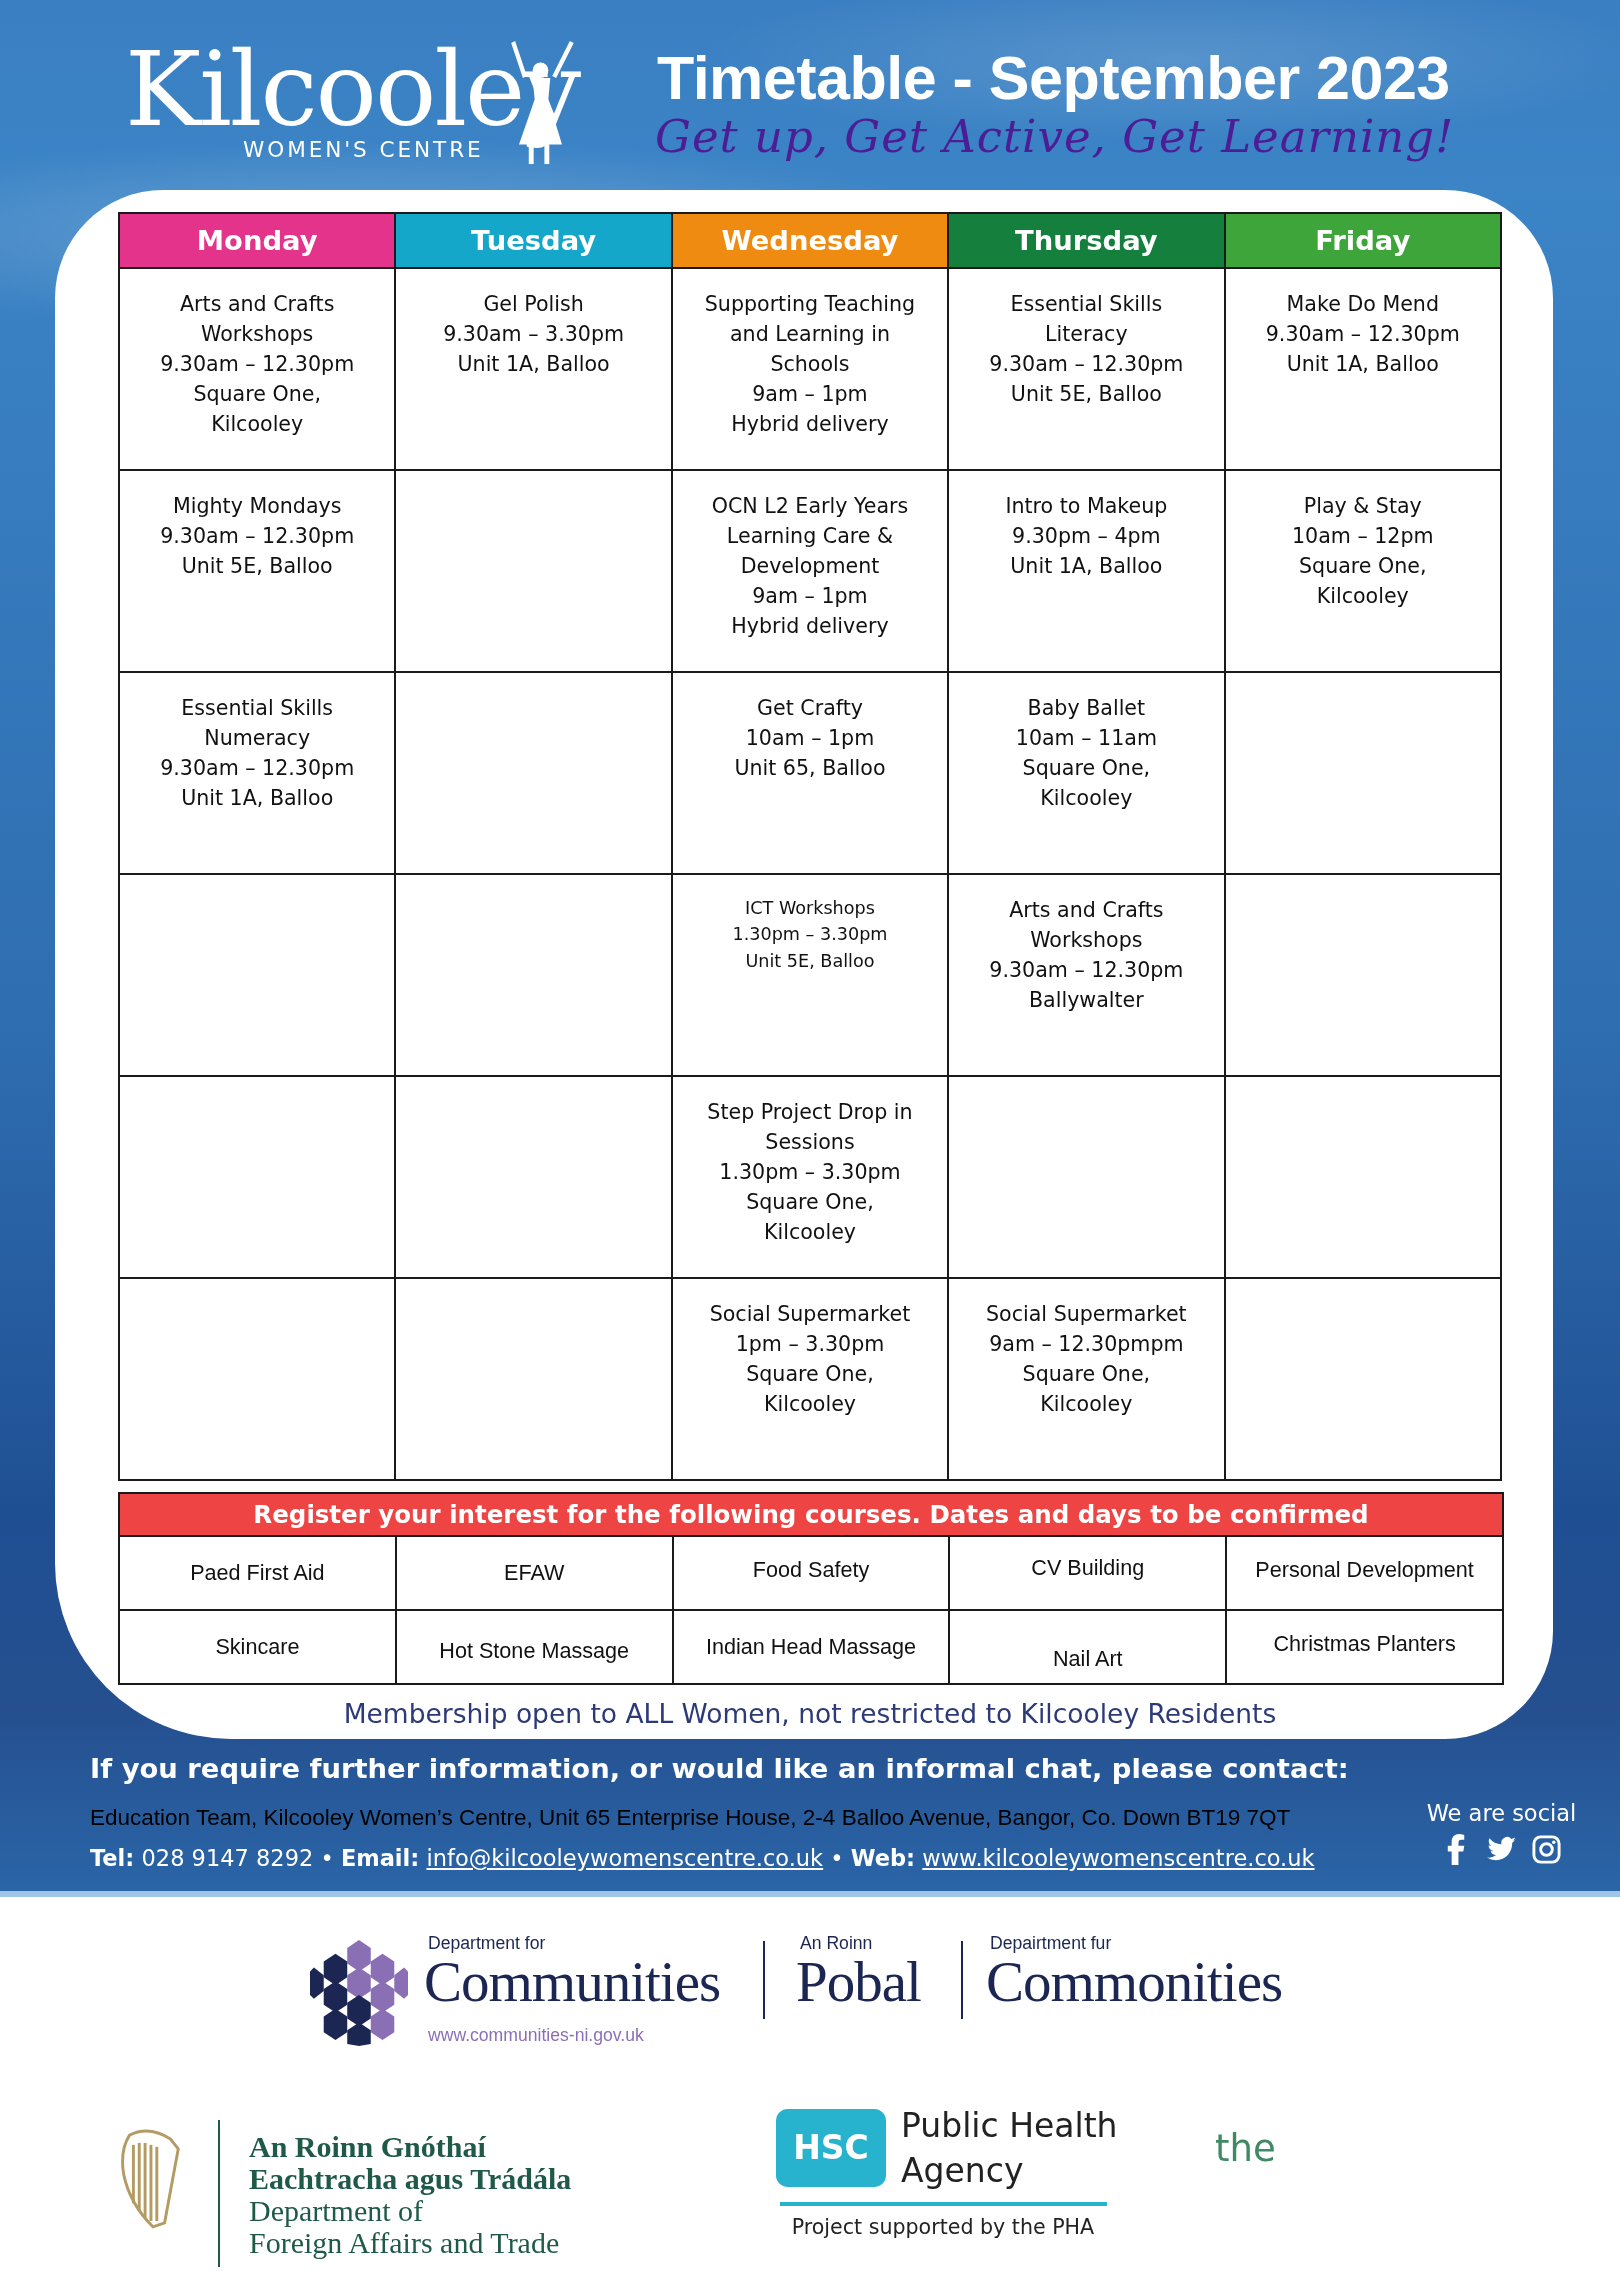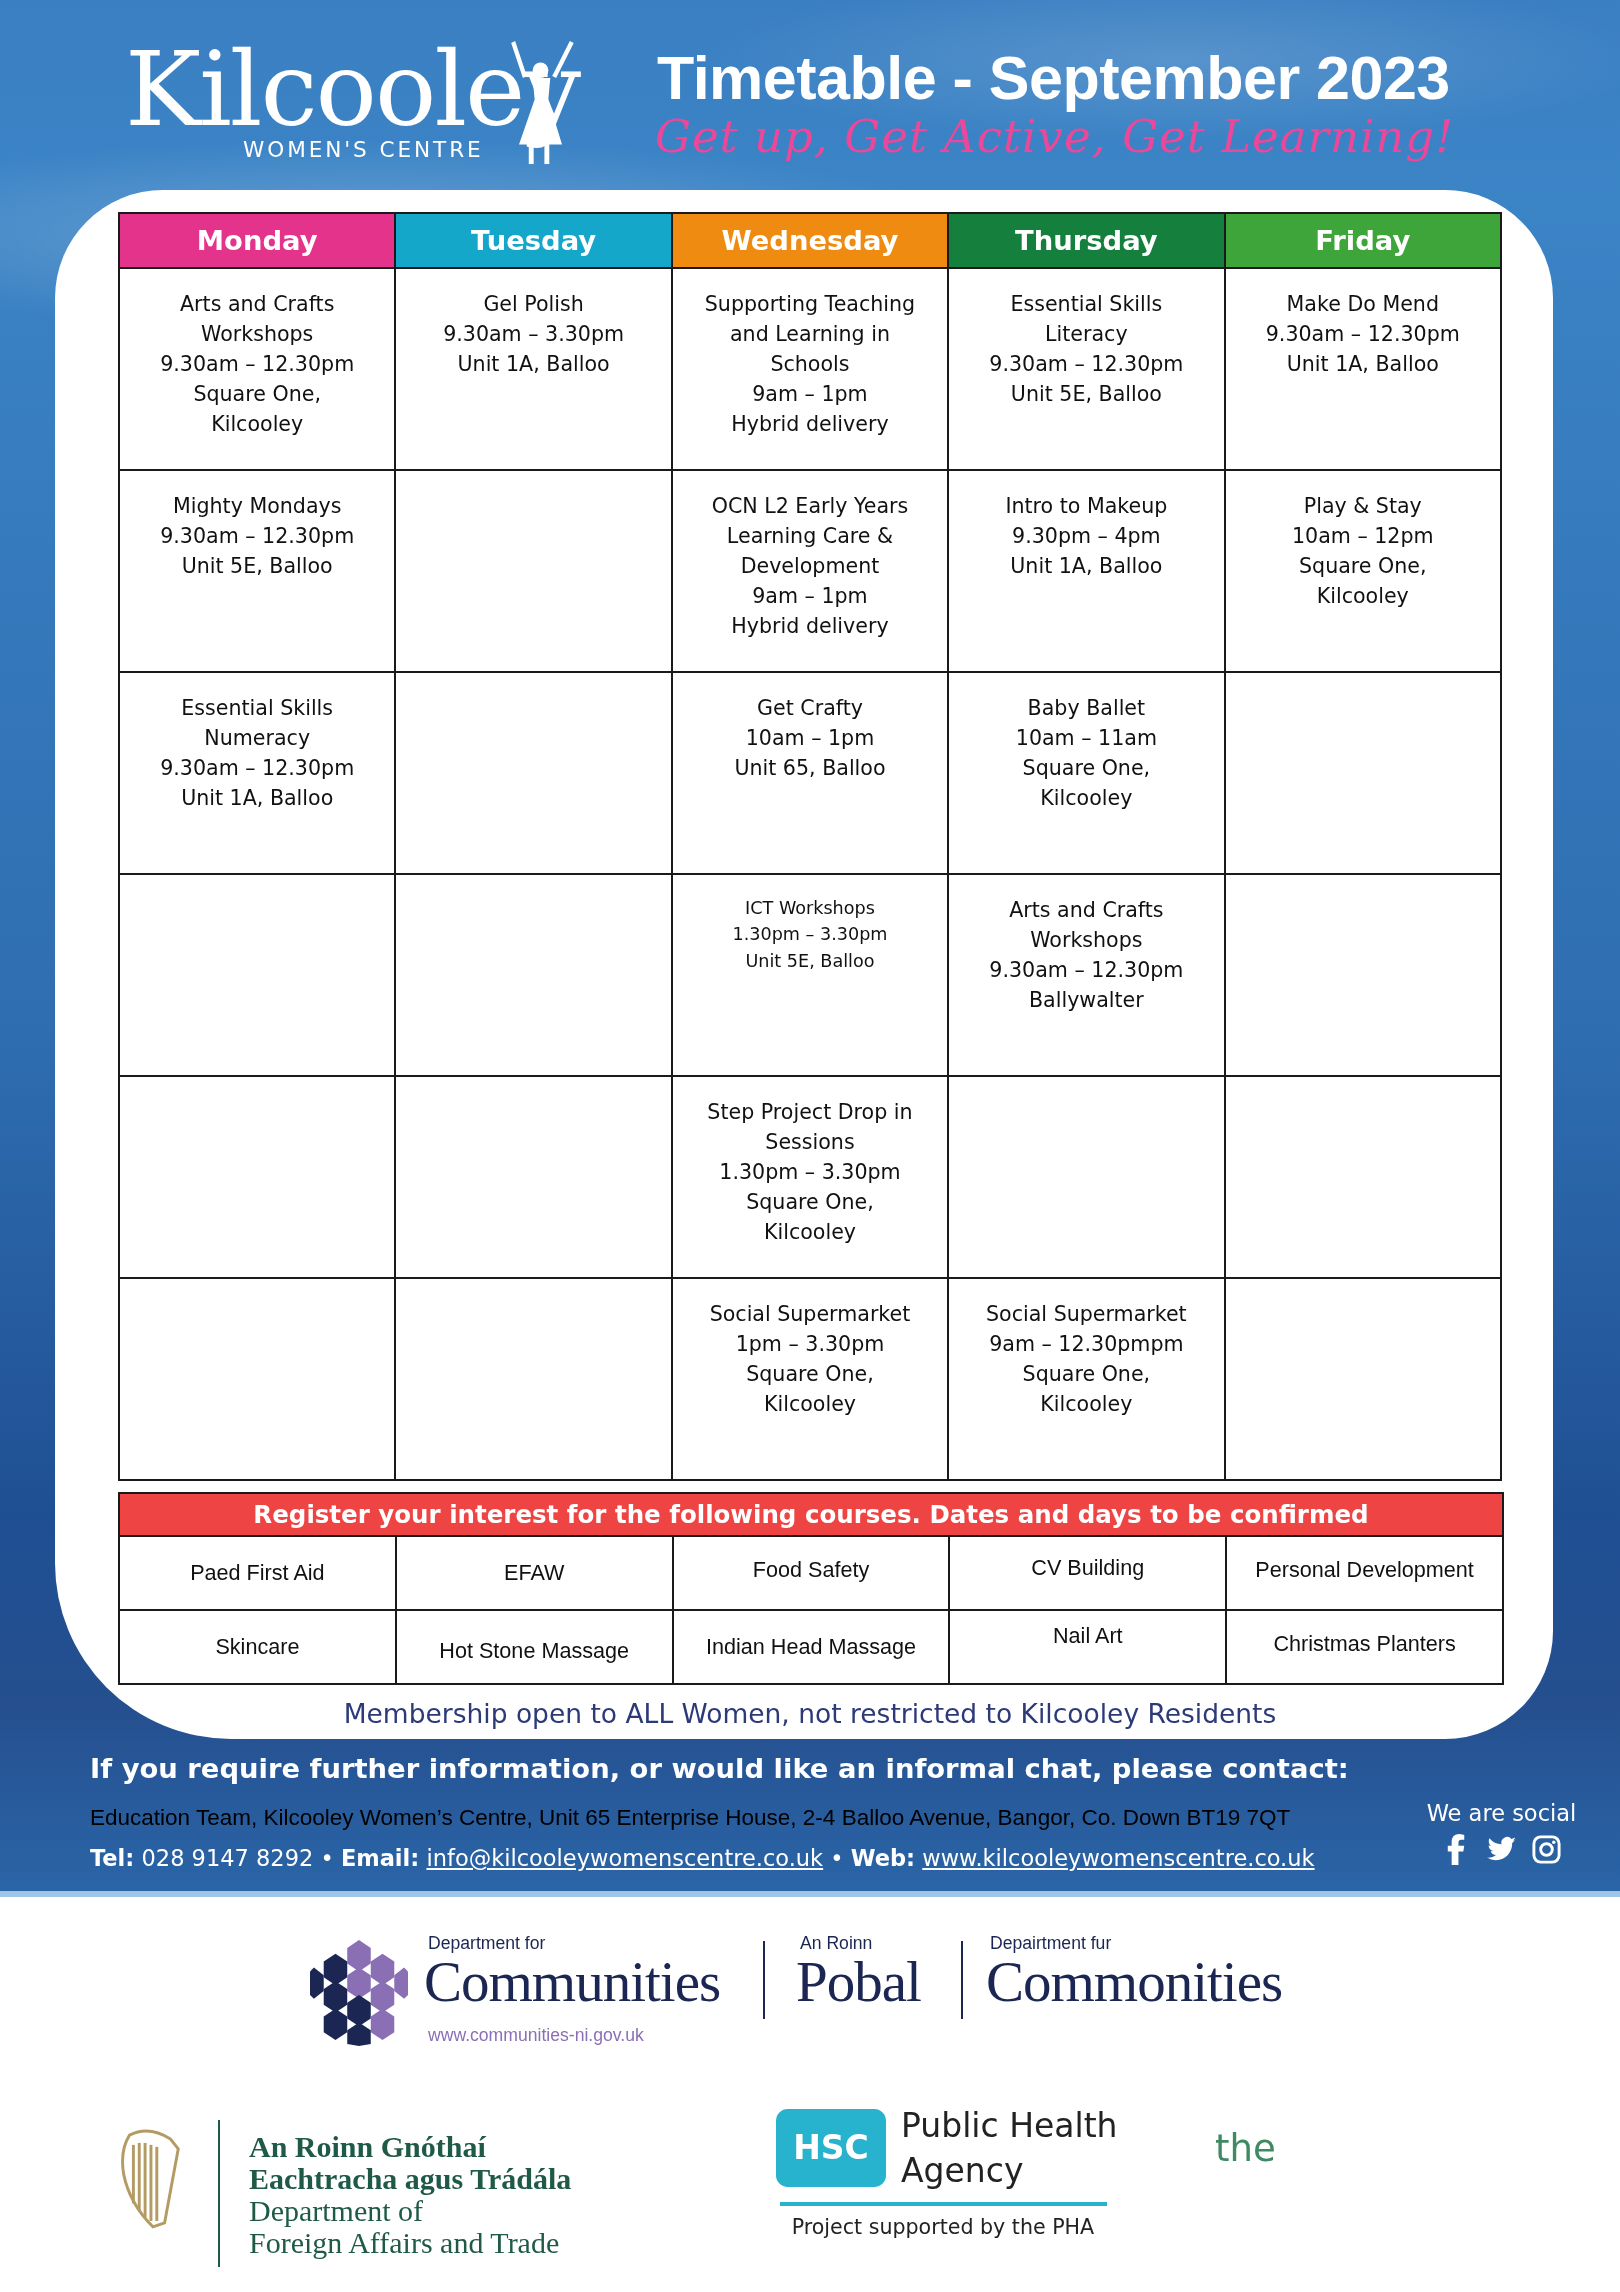--- a/index.html
+++ b/index.html
@@ -32,21 +32,21 @@
   }
   .logo-figure { position: absolute; left: 380px; top: 0; width: 71px; height: 127px; }
 
   .title {
     position: absolute; left: 657px; top: 43px;
     font-family: "Liberation Sans", sans-serif; font-weight: bold; font-size: 61px;
     color: #ffffff; letter-spacing: -0.5px; white-space: nowrap;
   }
   .tagline {
     position: absolute; left: 655px; top: 110px;
-    font-family: "DejaVu Serif", serif; font-style: italic; font-size: 45px; color: #ec4899;
+    font-family: "DejaVu Serif", serif; font-style: italic; font-size: 45px; color: #4c1d95;
     white-space: nowrap; letter-spacing: 1px;
   }
 
   
   .card {
     position: absolute; left: 55px; top: 190px; width: 1498px; height: 1549px;
     background: #ffffff; border-radius: 108px 108px 108px 176px;
   }
 
   
@@ -308,21 +308,21 @@
       <td>Paed First Aid</td>
       <td>EFAW</td>
       <td style="vertical-align: top; padding-top: 19.6px;">Food Safety</td>
       <td style="vertical-align: top; padding-top: 17.6px;">CV Building</td>
       <td style="vertical-align: top; padding-top: 19.6px;">Personal Development</td>
     </tr>
     <tr>
       <td>Skincare</td>
       <td style="padding-top: 7.8px;">Hot Stone Massage</td>
       <td>Indian Head Massage</td>
-      <td style="vertical-align: top; padding-top: 12px;">Nail Art</td>
+      <td style="vertical-align: top; padding-top: 35px;">Nail Art</td>
       <td style="vertical-align: top; padding-top: 19.6px;">Christmas Planters</td>
     </tr>
   </tbody>
 </table>
 
 <div class="membership">Membership open to ALL Women, not restricted to Kilcooley Residents</div>
 
 <div class="contact-head">If you require further information, or would like an informal chat, please contact:</div>
 <div class="contact-address">Education Team, Kilcooley Women’s Centre, Unit 65 Enterprise House, 2-4 Balloo Avenue, Bangor, Co. Down BT19 7QT</div>
 <div class="contact-line">

